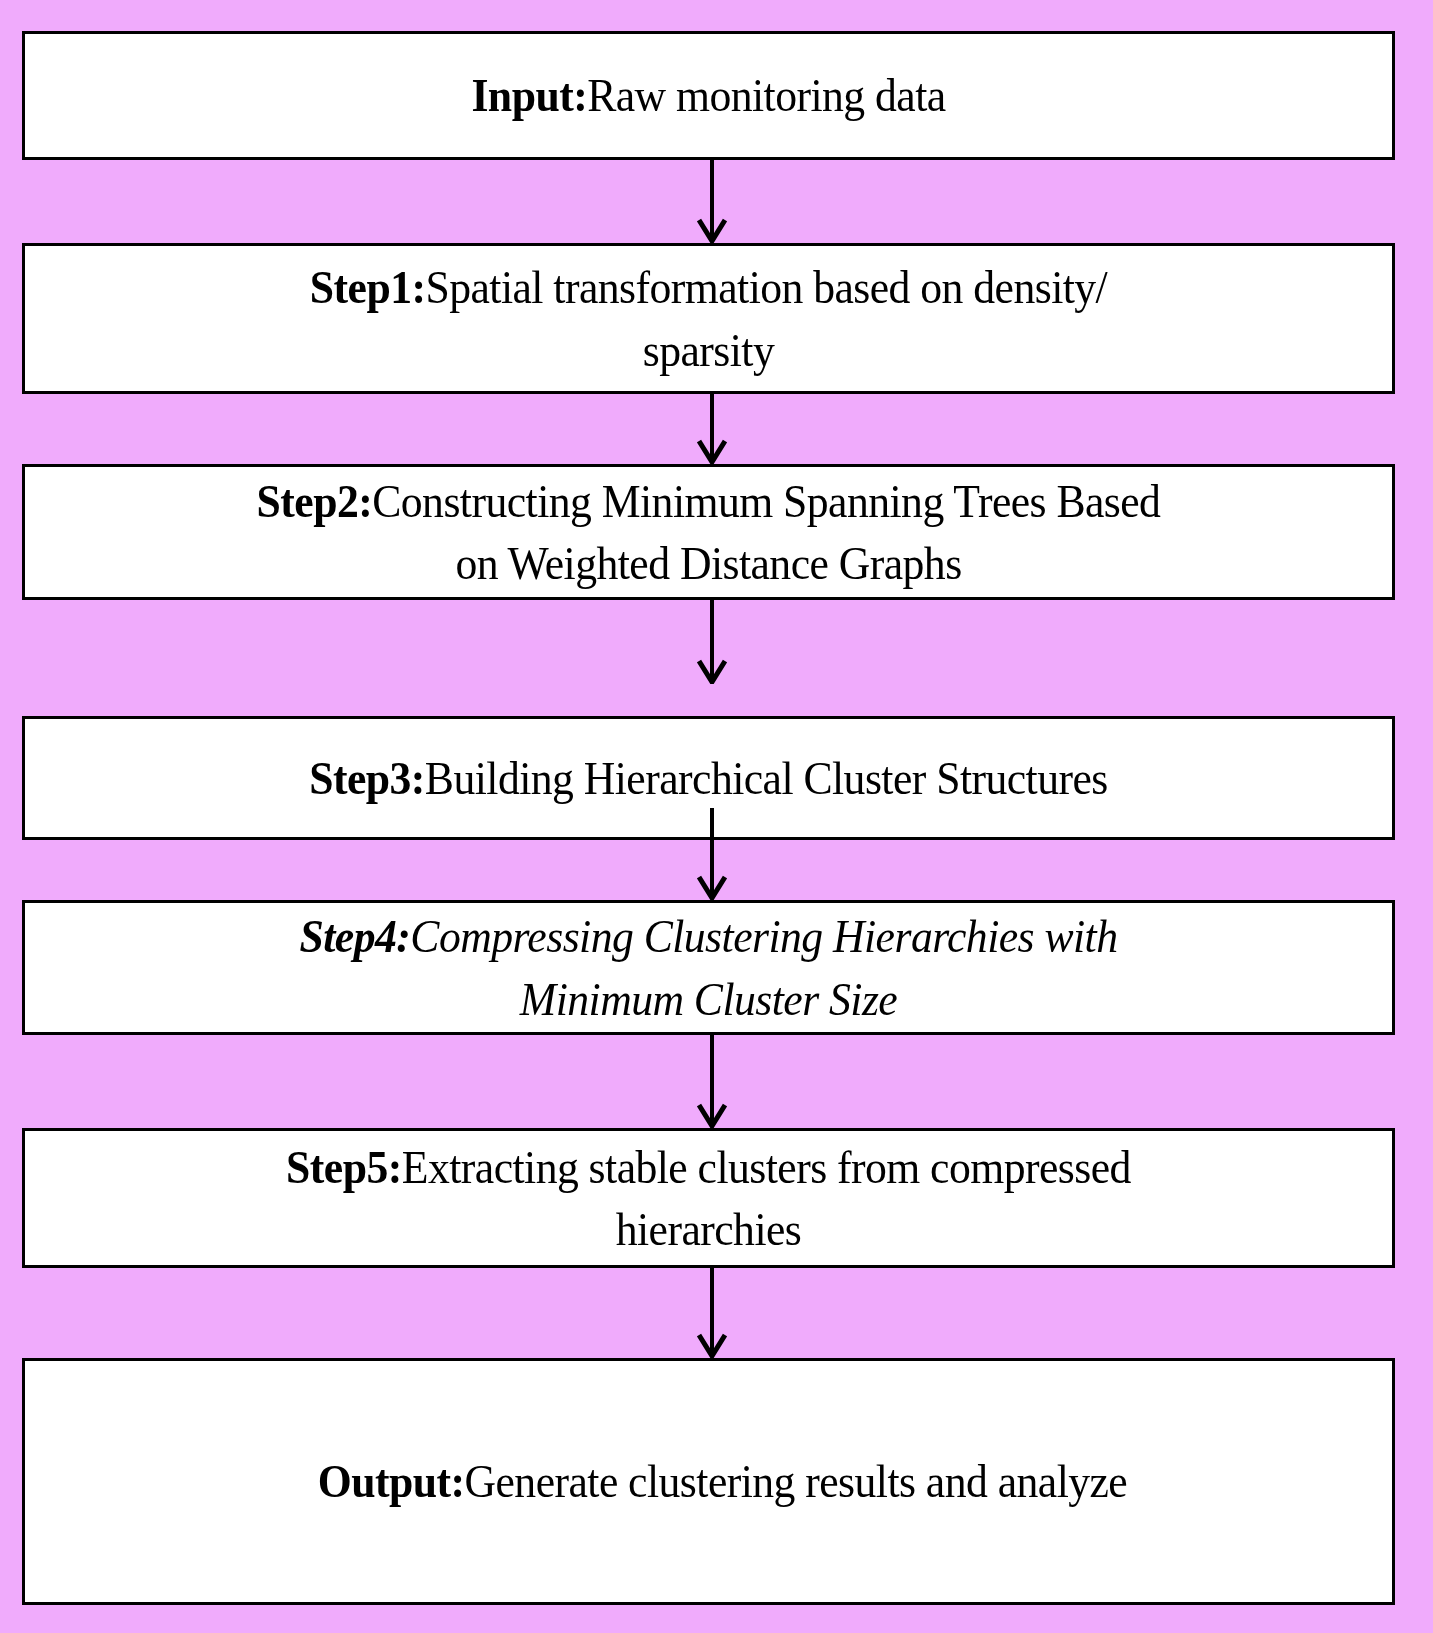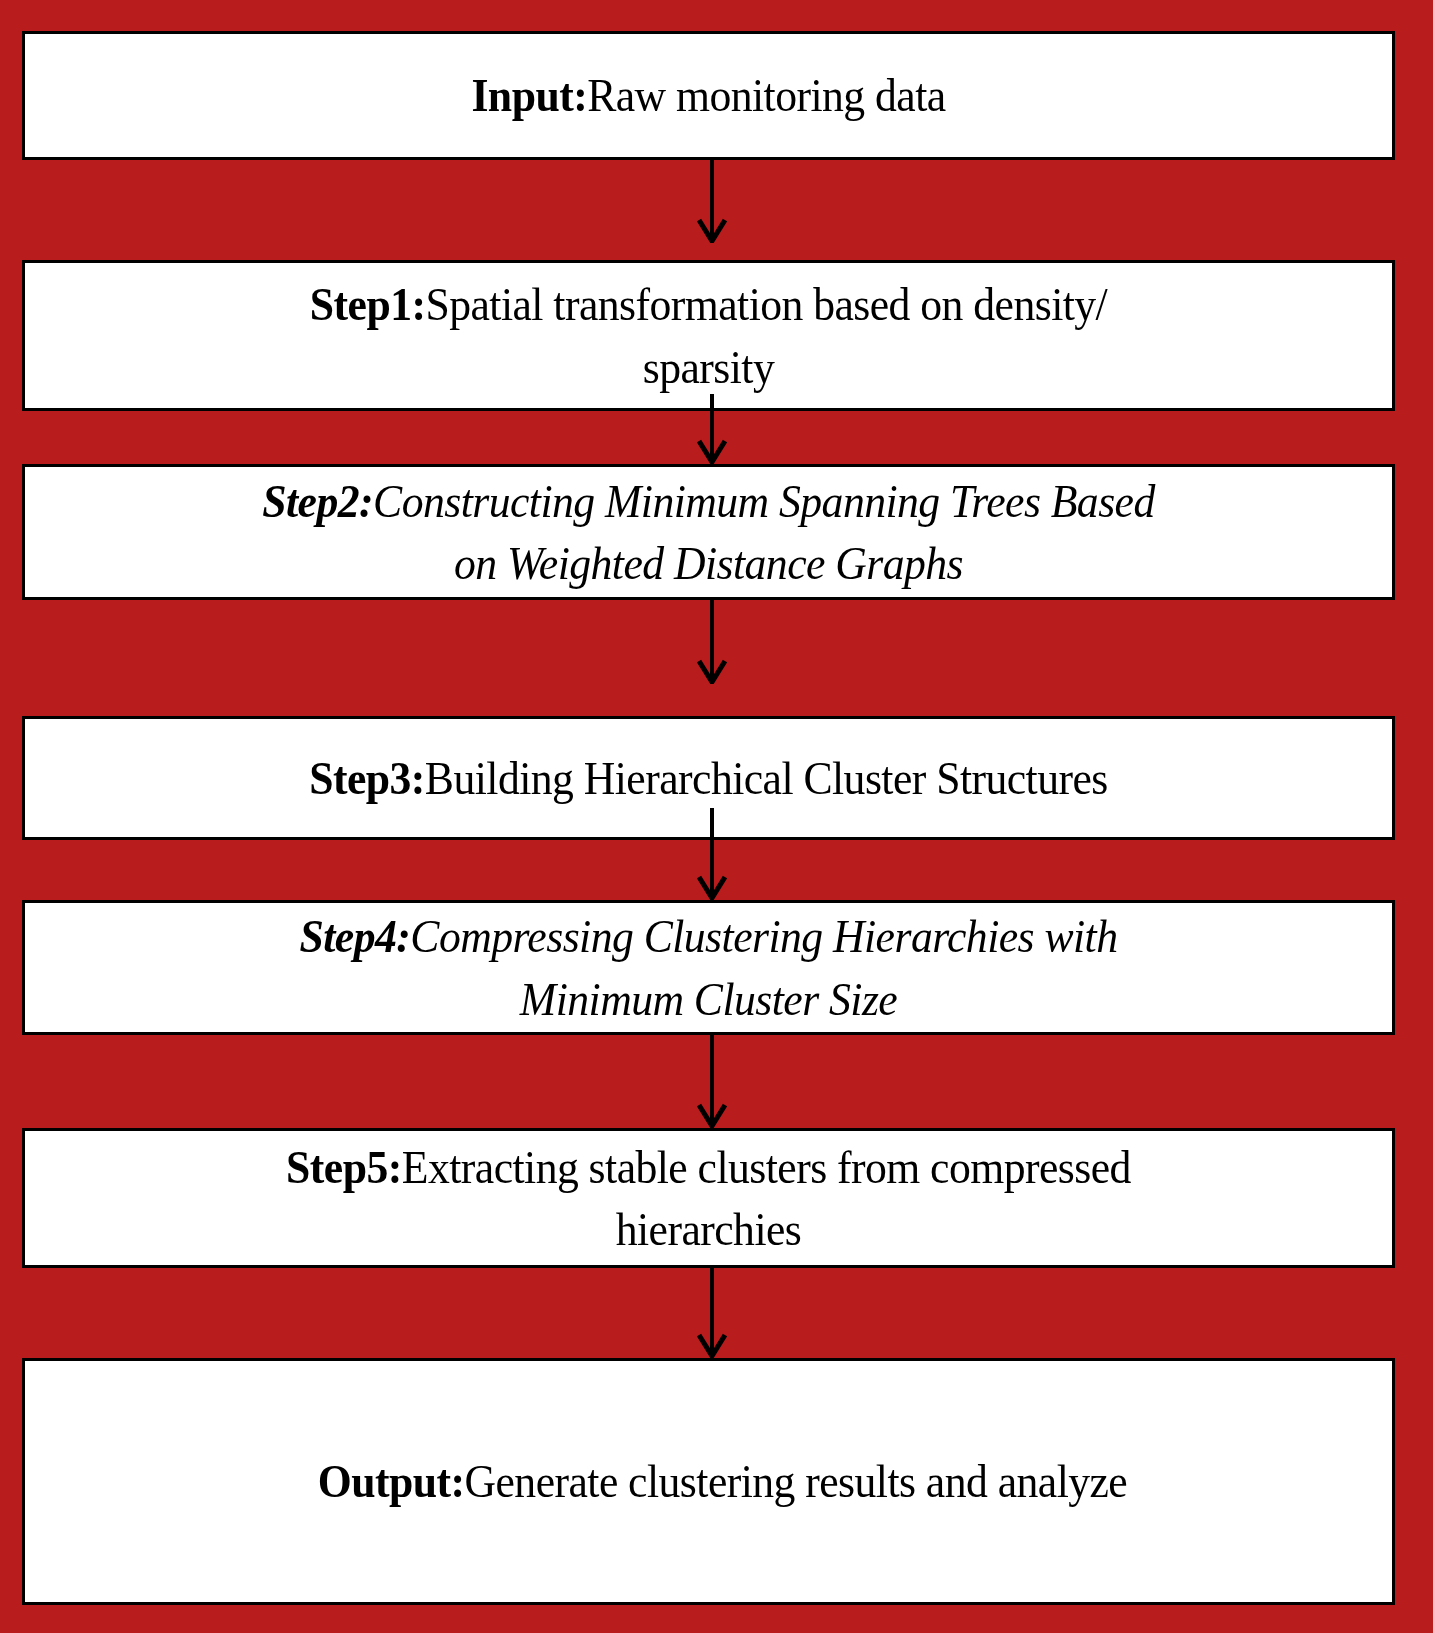--- a/index.html
+++ b/index.html
@@ -9,21 +9,21 @@
     background: #ffffff;
   }
   body {
     font-family: "Liberation Serif", "DejaVu Serif", serif;
     color: #000000;
   }
   #flowchart-root {
     position: relative;
     width: 1433px;
     height: 1633px;
-    background: #b91c1c;
+    background: #f0abfc;
     overflow: hidden;
   }
   .flow-node {
     position: absolute;
     left: 22px;
     width: 1373px;
     box-sizing: border-box;
     border: 3px solid #000000;
     background: #ffffff;
     display: flex;
@@ -43,22 +43,22 @@
     transform-origin: center center;
     padding: 0 10px;
     box-sizing: border-box;
     white-space: pre-line;
   }
   .node-label {
     font-weight: bold;
   }
   
   #node-input      { top: 31px;   height: 129px; }
-  #node-step1      { top: 260px;  height: 151px; }
-  #node-step2      { top: 464px;  height: 136px; font-style: italic; }
+  #node-step1      { top: 243px;  height: 151px; }
+  #node-step2      { top: 464px;  height: 136px; }
   #node-step3      { top: 716px;  height: 124px; }
   #node-step4      { top: 900px;  height: 135px; font-style: italic; }
   #node-step5      { top: 1128px; height: 140px; }
   #node-output     { top: 1358px; height: 247px; padding-left: 28px; }
 
   
   .connector {
     position: absolute;
     left: 697px;
     width: 30px;

